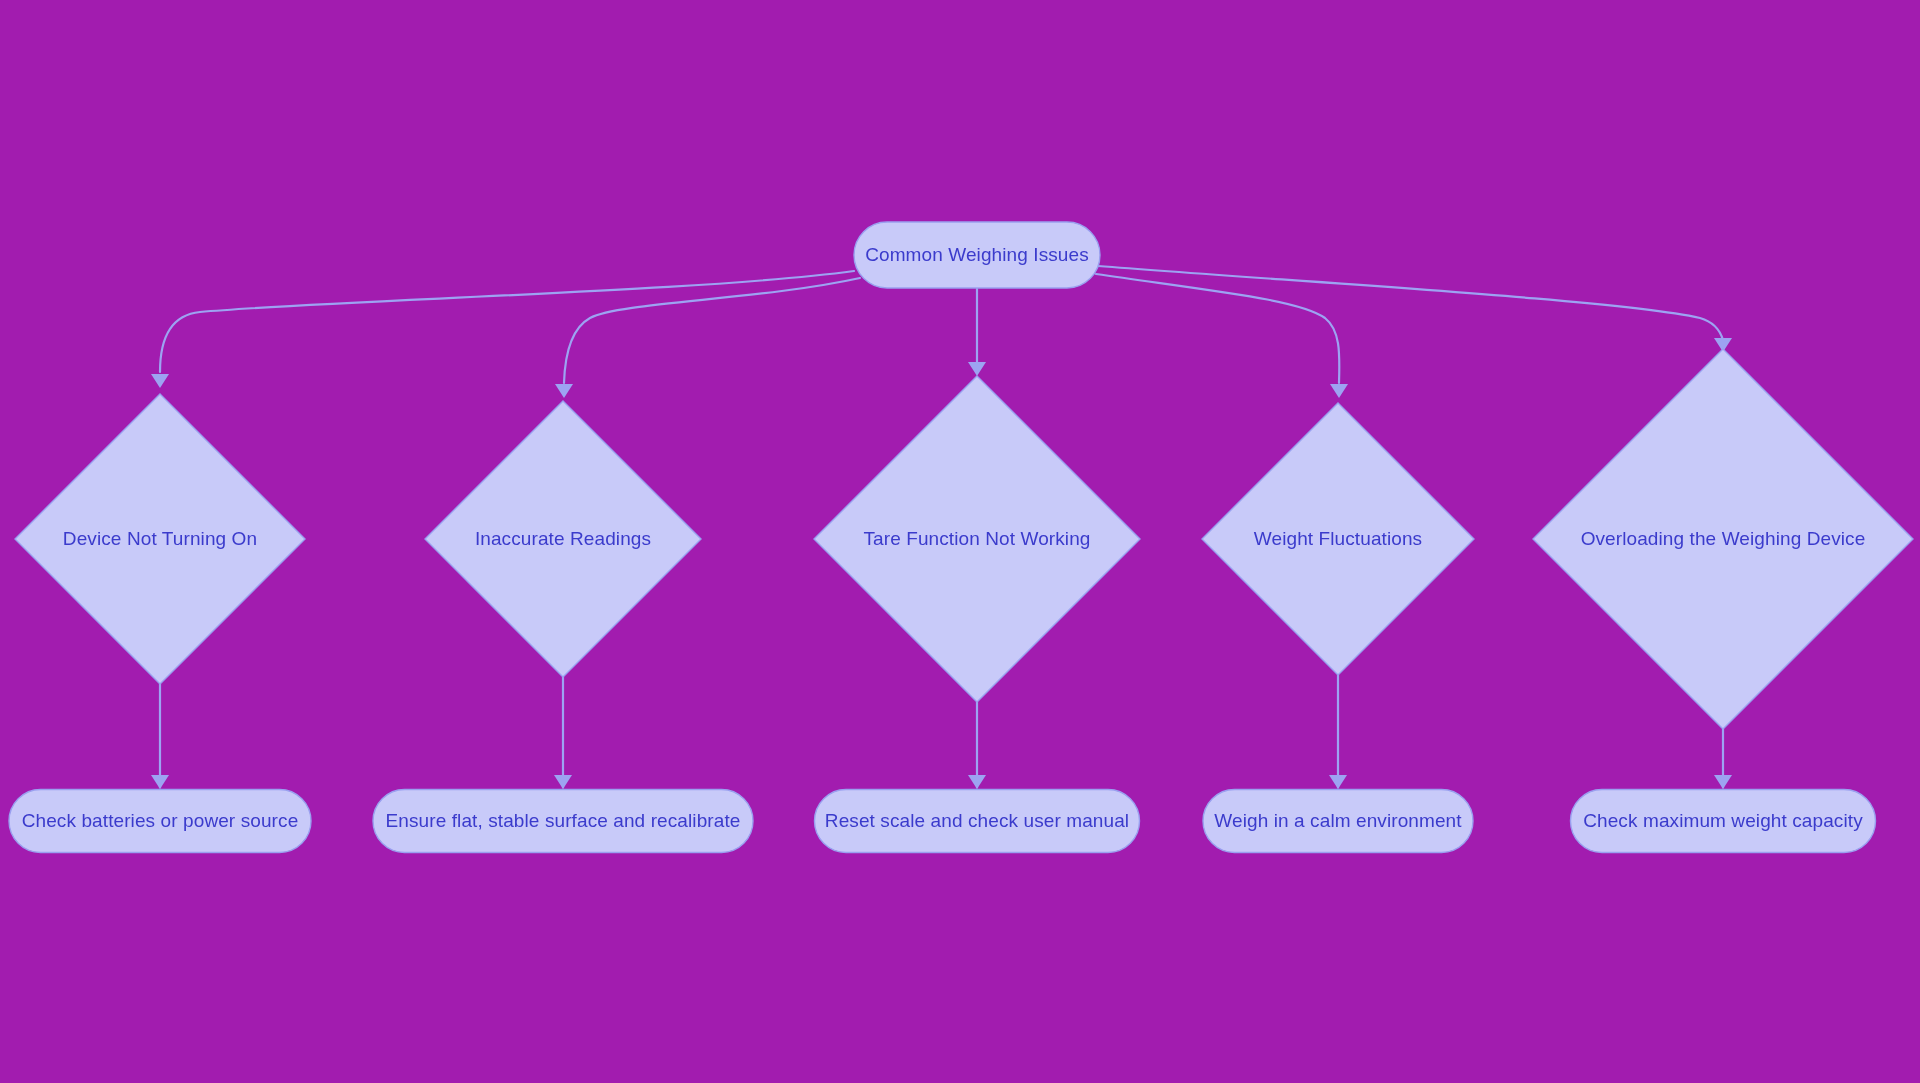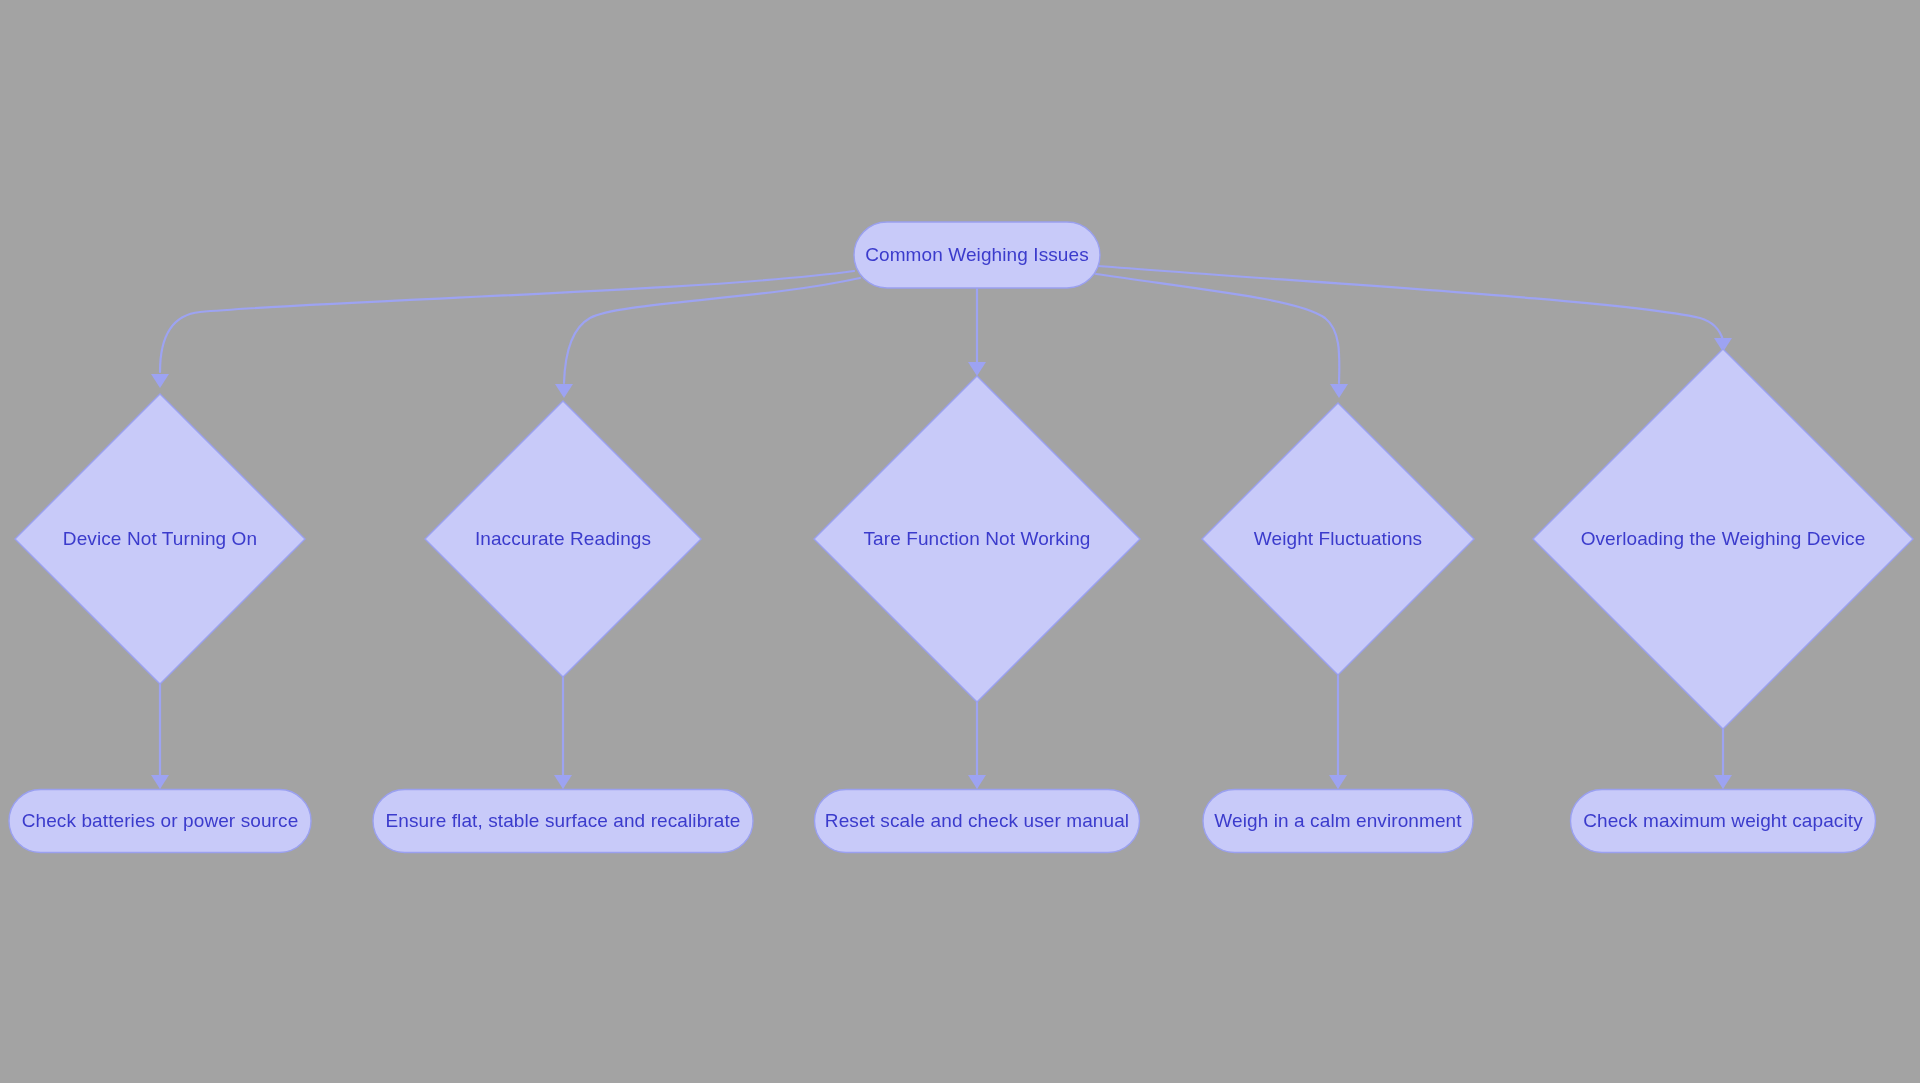--- a/index.html
+++ b/index.html
@@ -9,21 +9,21 @@
     background: #ffffff;
     width: 1920px;
     height: 1083px;
     overflow: hidden;
     font-family: "Liberation Sans", sans-serif;
   }
   #flow-root {
     position: relative;
     width: 1920px;
     height: 1083px;
-    background: #a3a3a3;
+    background: #a21caf;
   }
   svg#flow-svg {
     display: block;
     width: 1920px;
     height: 1083px;
   }
   .node-shape {
     fill: #c8caf9;
     stroke: #9aa0f0;
     stroke-width: 1.4;

